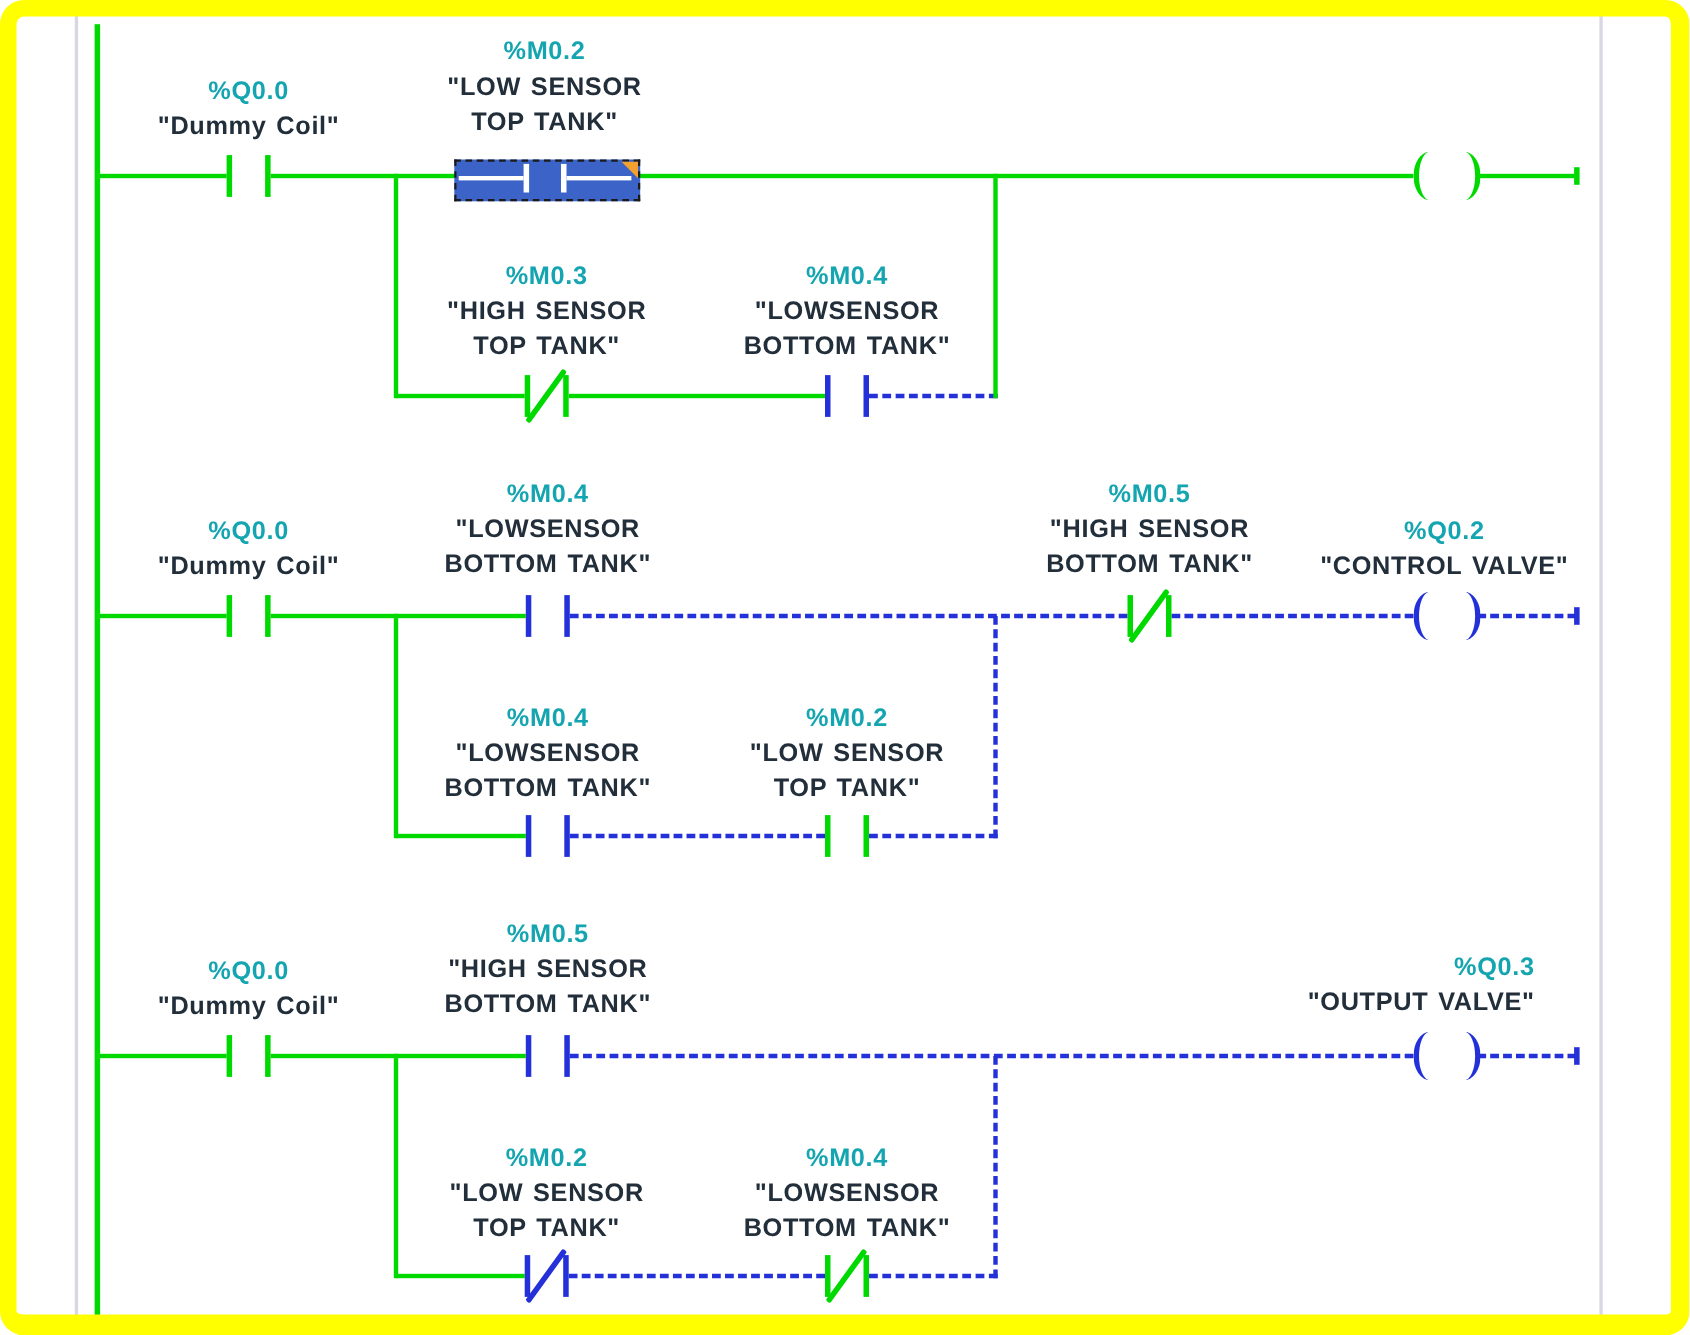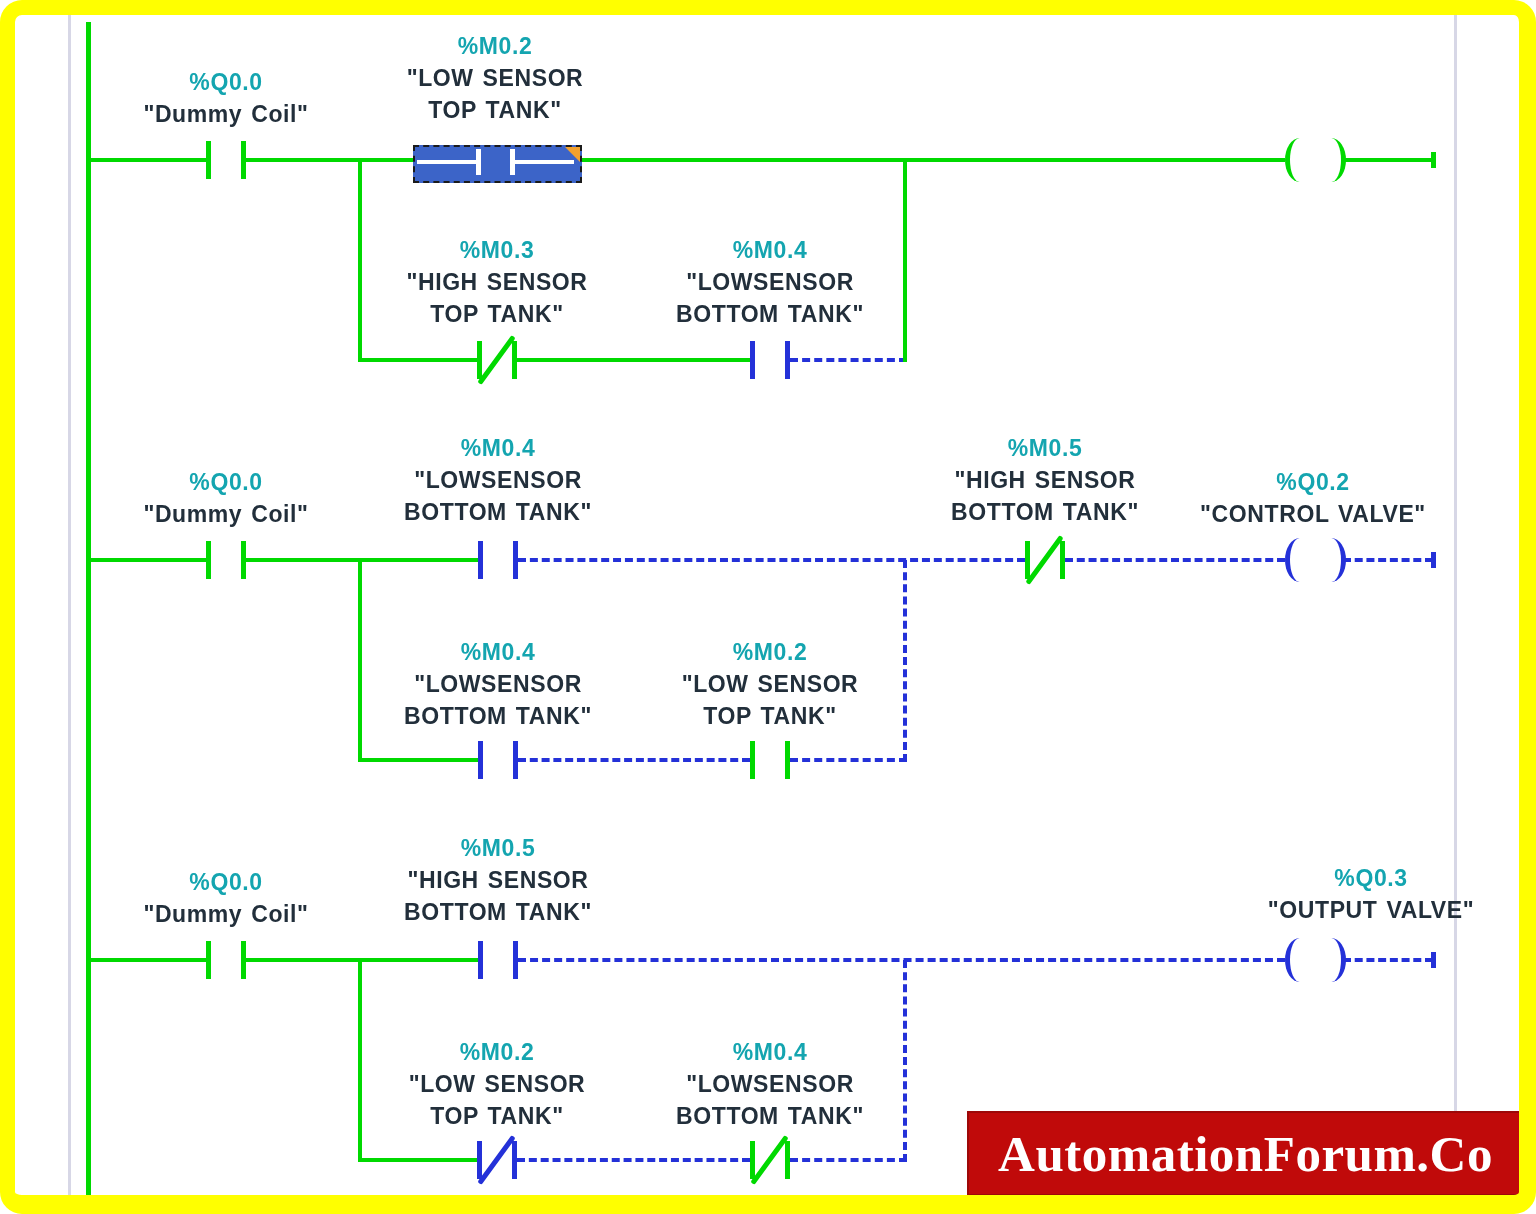--- a/index.html
+++ b/index.html
@@ -224,33 +224,30 @@
         <div class="tick off" style="left: 1431px; top: 952px;"></div>
         <div class="label" style="left: 226px; top: 866px;">
           <div class="addr">%Q0.0</div>
           <div class="nm">"Dummy Coil"</div>
         </div>
         <div class="label" style="left: 498px; top: 832px;">
           <div class="addr">%M0.5</div>
           <div class="nm">"HIGH SENSOR</div>
           <div class="nm">BOTTOM TANK"</div>
         </div>
-        <div class="label" style="left: 1371px; top: 862px;">
+        <div class="label" style="left: 1292px; top: 862px; text-align: right;">
           <div class="addr">%Q0.3</div>
           <div class="nm">"OUTPUT VALVE"</div>
         </div>
         <div class="label" style="left: 497px; top: 1036px;">
           <div class="addr">%M0.2</div>
           <div class="nm">"LOW SENSOR</div>
           <div class="nm">TOP TANK"</div>
         </div>
         <div class="label" style="left: 770px; top: 1036px;">
           <div class="addr">%M0.4</div>
           <div class="nm">"LOWSENSOR</div>
           <div class="nm">BOTTOM TANK"</div>
         </div>
       </div>
     </div>
-  <div class="watermark">
-    <span>AutomationForum.Co</span>
-  </div>
   <div class="frame"></div>
 </div>
 
 </body></html>

